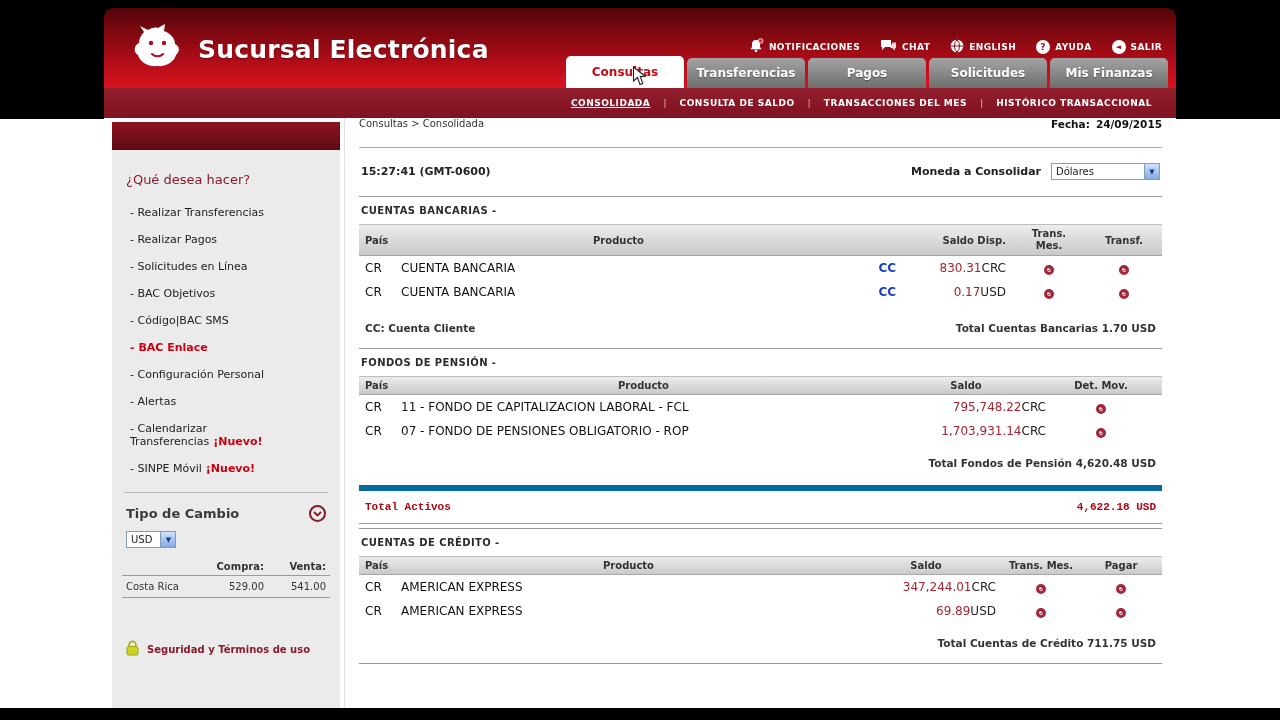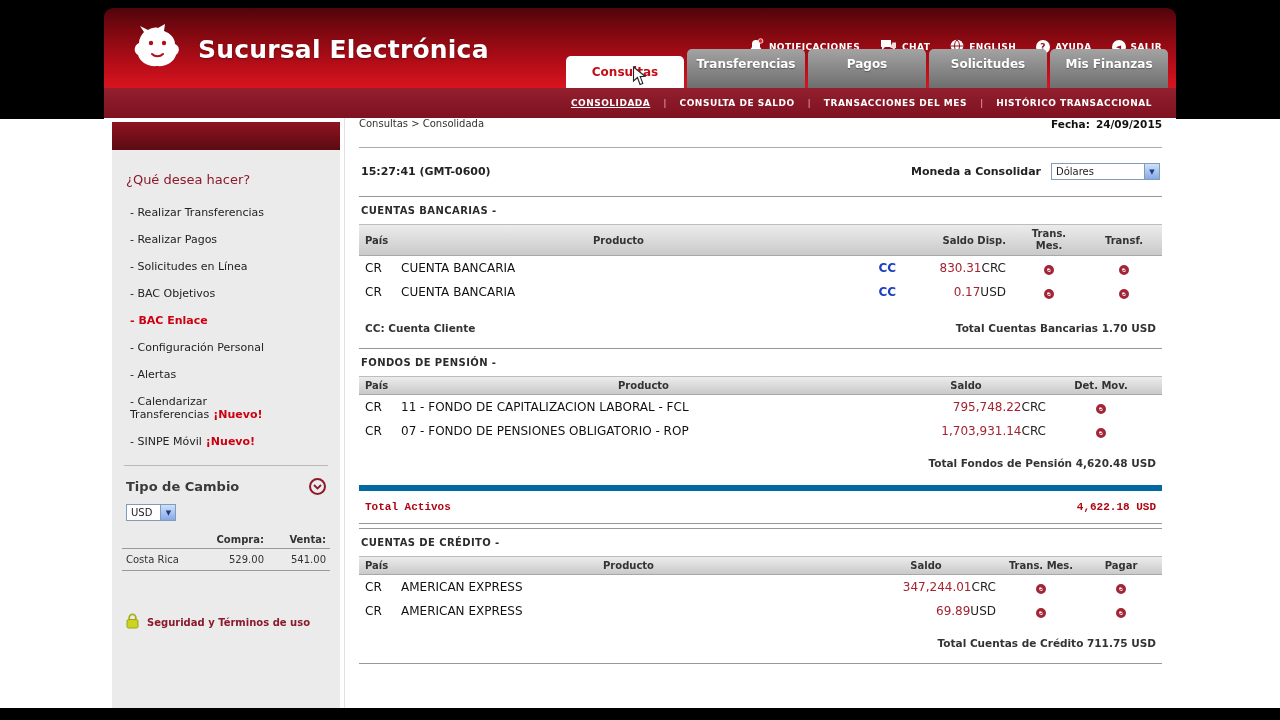--- a/index.html
+++ b/index.html
@@ -18,21 +18,21 @@
   .brand-title { color:#fff; font-size:25px; font-weight:bold; letter-spacing:.2px; text-shadow:0 1px 2px rgba(0,0,0,.4); }
 
   .util { position:absolute; right:14px; top:30px; display:flex; align-items:center; gap:20px; }
   .util-item { display:flex; align-items:center; gap:5px; color:#fff; font-size:9px; font-weight:bold; letter-spacing:.4px; cursor:pointer; }
   .ucir { width:14px; height:14px; border-radius:50%; background:#fff; color:#8e1320; font-size:9px; font-weight:bold;
           display:flex; align-items:center; justify-content:center; }
   .ucir.q::after { content:"?"; }
   .ucir.exit::after { content:"\25C4"; font-size:7px; }
 
   .tabs { position:absolute; left:462px; bottom:0; display:flex; align-items:flex-end; gap:3px; }
-  .tab { width:118px; height:39px; line-height:30px; text-align:center; font-size:12px; font-weight:bold; color:#fff;
+  .tab { width:118px; height:30px; line-height:30px; text-align:center; font-size:12px; font-weight:bold; color:#fff;
          background:linear-gradient(#a3a3a3,#6e6e6e); border-radius:5px 5px 0 0; cursor:pointer;
          text-shadow:0 1px 1px rgba(0,0,0,.35); }
   .tab.active { height:32px; line-height:32px; background:#fff; color:#c50d17; text-shadow:none; }
 
   .cursor { position:absolute; left:528px; top:58px; z-index:20; }
 
   
   .subnav { height:30px; background:linear-gradient(#93202e,#7e1120); display:flex; align-items:center;
             justify-content:flex-end; padding-right:24px; gap:13px; }
   .subnav a { color:#fff; font-size:9px; font-weight:bold; letter-spacing:.5px; text-decoration:none; cursor:pointer; }
@@ -213,20 +213,21 @@
 
     <div class="sidebar">
       <div class="side-strip"></div>
       <div class="side-panel">
         <div class="side-heading">¿Qué desea hacer?</div>
 
         <div class="side-item">- Realizar Transferencias</div>
         <div class="side-item">- Realizar Pagos</div>
         <div class="side-item">- Solicitudes en Línea</div>
         <div class="side-item">- BAC Objetivos</div>
+        <div class="side-item">- Código|BAC SMS</div>
         <div class="side-item hl">- BAC Enlace</div>
         <div class="side-item">- Configuración Personal</div>
         <div class="side-item">- Alertas</div>
         <div class="side-item"><span>- Calendarizar Transferencias</span><span class="badge-new">¡Nuevo!</span></div>
         <div class="side-item"><span>- SINPE Móvil</span><span class="badge-new">¡Nuevo!</span></div>
 
         <hr class="side-sep">
 
         <div class="fx-head">
           <span class="fx-title">Tipo de Cambio</span>

